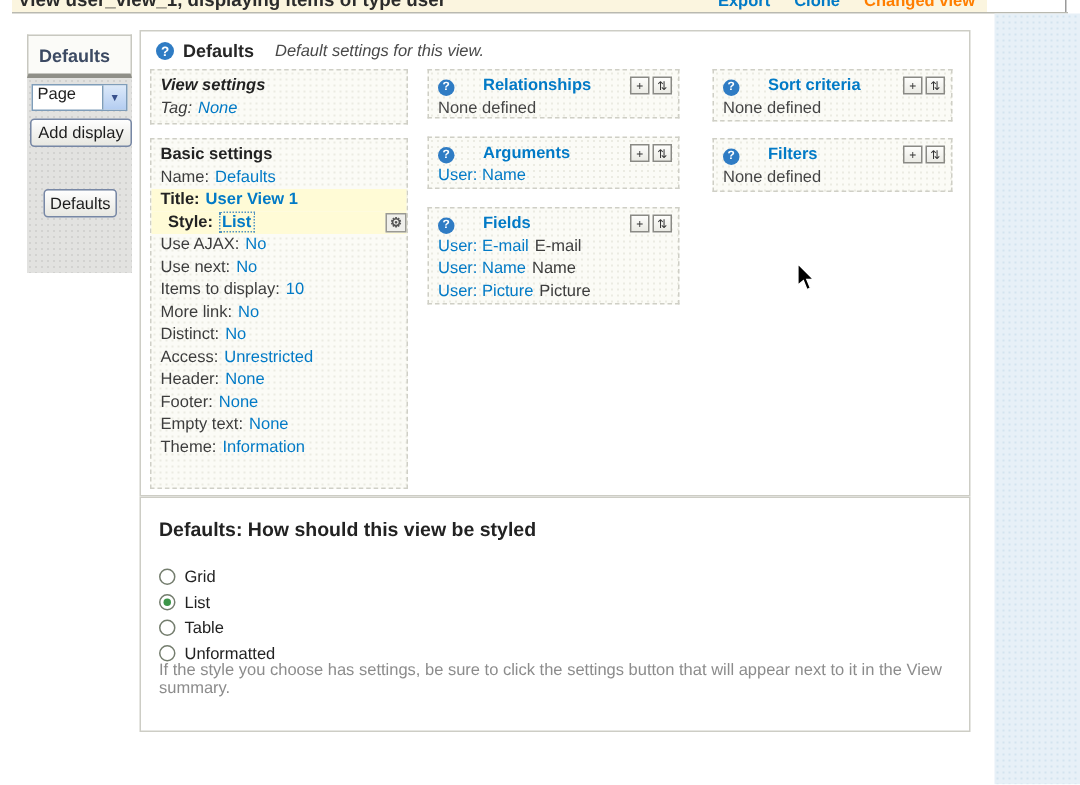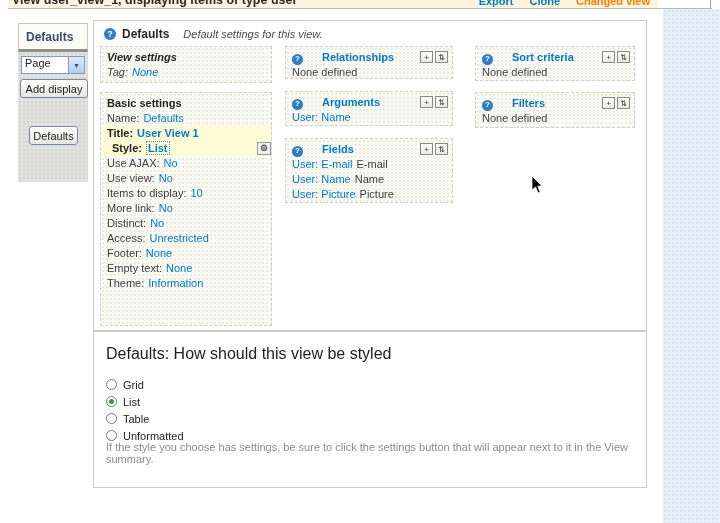--- a/index.html
+++ b/index.html
@@ -63,21 +63,21 @@
   .row.sel .lbl{padding-left:5px;}
   .row.sel .val{border:1px dotted #5294c1;padding:0 1px;}
   .gearbtn{position:absolute;right:0px;top:1px;width:14px;height:13px;box-sizing:border-box;border:1px solid #9a9a94;
            background:#efefeb;display:flex;align-items:center;justify-content:center;font-size:9px;color:#555;cursor:pointer;}
   .empty{color:#444;}
   .sfx{margin-left:4px;color:#3d3d3d;}
 
   
   .formbox{position:absolute;left:93px;top:331px;width:554px;height:157px;box-sizing:border-box;
            border:1px solid #cdcdc5;background:#fff;}
-  .fheading{position:absolute;left:12px;top:13px;font-weight:normal;font-size:16px;color:#222;}
+  .fheading{position:absolute;left:12px;top:13px;font-weight:bold;font-size:13px;color:#222;}
   .radios{position:absolute;left:12px;top:44px;}
   .radio{display:flex;align-items:center;height:17px;cursor:pointer;color:#222;}
   .rb{width:11px;height:11px;border:1px solid #747d6e;border-radius:50%;background:#fff;margin-right:6px;
       box-sizing:border-box;position:relative;flex:none;}
   .radio.checked .rb::after{content:"";position:absolute;left:2px;top:2px;width:5px;height:5px;border-radius:50%;background:#3c9548;}
   .fhelp{position:absolute;left:12px;top:109px;width:530px;color:#8c8c8c;}
   .strip{position:absolute;left:0;top:130px;width:100%;height:25px;border-top:1px solid #dcdcd4;
          background-color:#ececе7;background-color:#ecece7;
          background-image:radial-gradient(circle,#e0e0da 0.8px,transparent 0.8px);background-size:4px 4px;}
   .btn-update{position:absolute;left:6px;top:3px;height:19px;padding:0 7px;}
@@ -131,25 +131,26 @@
     <div class="box" style="left:6px;top:71px;width:172px;height:234px;">
       <div class="btitle">Basic settings</div>
       <div class="row"><span class="lbl">Name:</span><a class="val">Defaults</a></div>
       <div class="row hl"><span class="lbl">Title:</span><a class="val">User View 1</a></div>
       <div class="row hl sel"><span class="lbl">Style:</span><a class="val">List</a>
         <span class="gearbtn">
             <span>⚙</span>
           </span>
       </div>
       <div class="row"><span class="lbl">Use AJAX:</span><a class="val">No</a></div>
-      <div class="row"><span class="lbl">Use view:</span><a class="val">No</a></div>
+      <div class="row"><span class="lbl">Use next:</span><a class="val">No</a></div>
       <div class="row"><span class="lbl">Items to display:</span><a class="val">10</a></div>
       <div class="row"><span class="lbl">More link:</span><a class="val">No</a></div>
       <div class="row"><span class="lbl">Distinct:</span><a class="val">No</a></div>
       <div class="row"><span class="lbl">Access:</span><a class="val">Unrestricted</a></div>
+      <div class="row"><span class="lbl">Header:</span><a class="val">None</a></div>
       <div class="row"><span class="lbl">Footer:</span><a class="val">None</a></div>
       <div class="row"><span class="lbl">Empty text:</span><a class="val">None</a></div>
       <div class="row"><span class="lbl">Theme:</span><a class="val">Information</a></div>
     </div>
 
     <div class="box" style="left:191px;top:25px;width:168px;height:33px;">
       <div class="bhead">
         <span class="helpicon sm">?</span><a class="btitle-link">Relationships</a>
         <span class="minis">
             <span class="mini">+</span>

